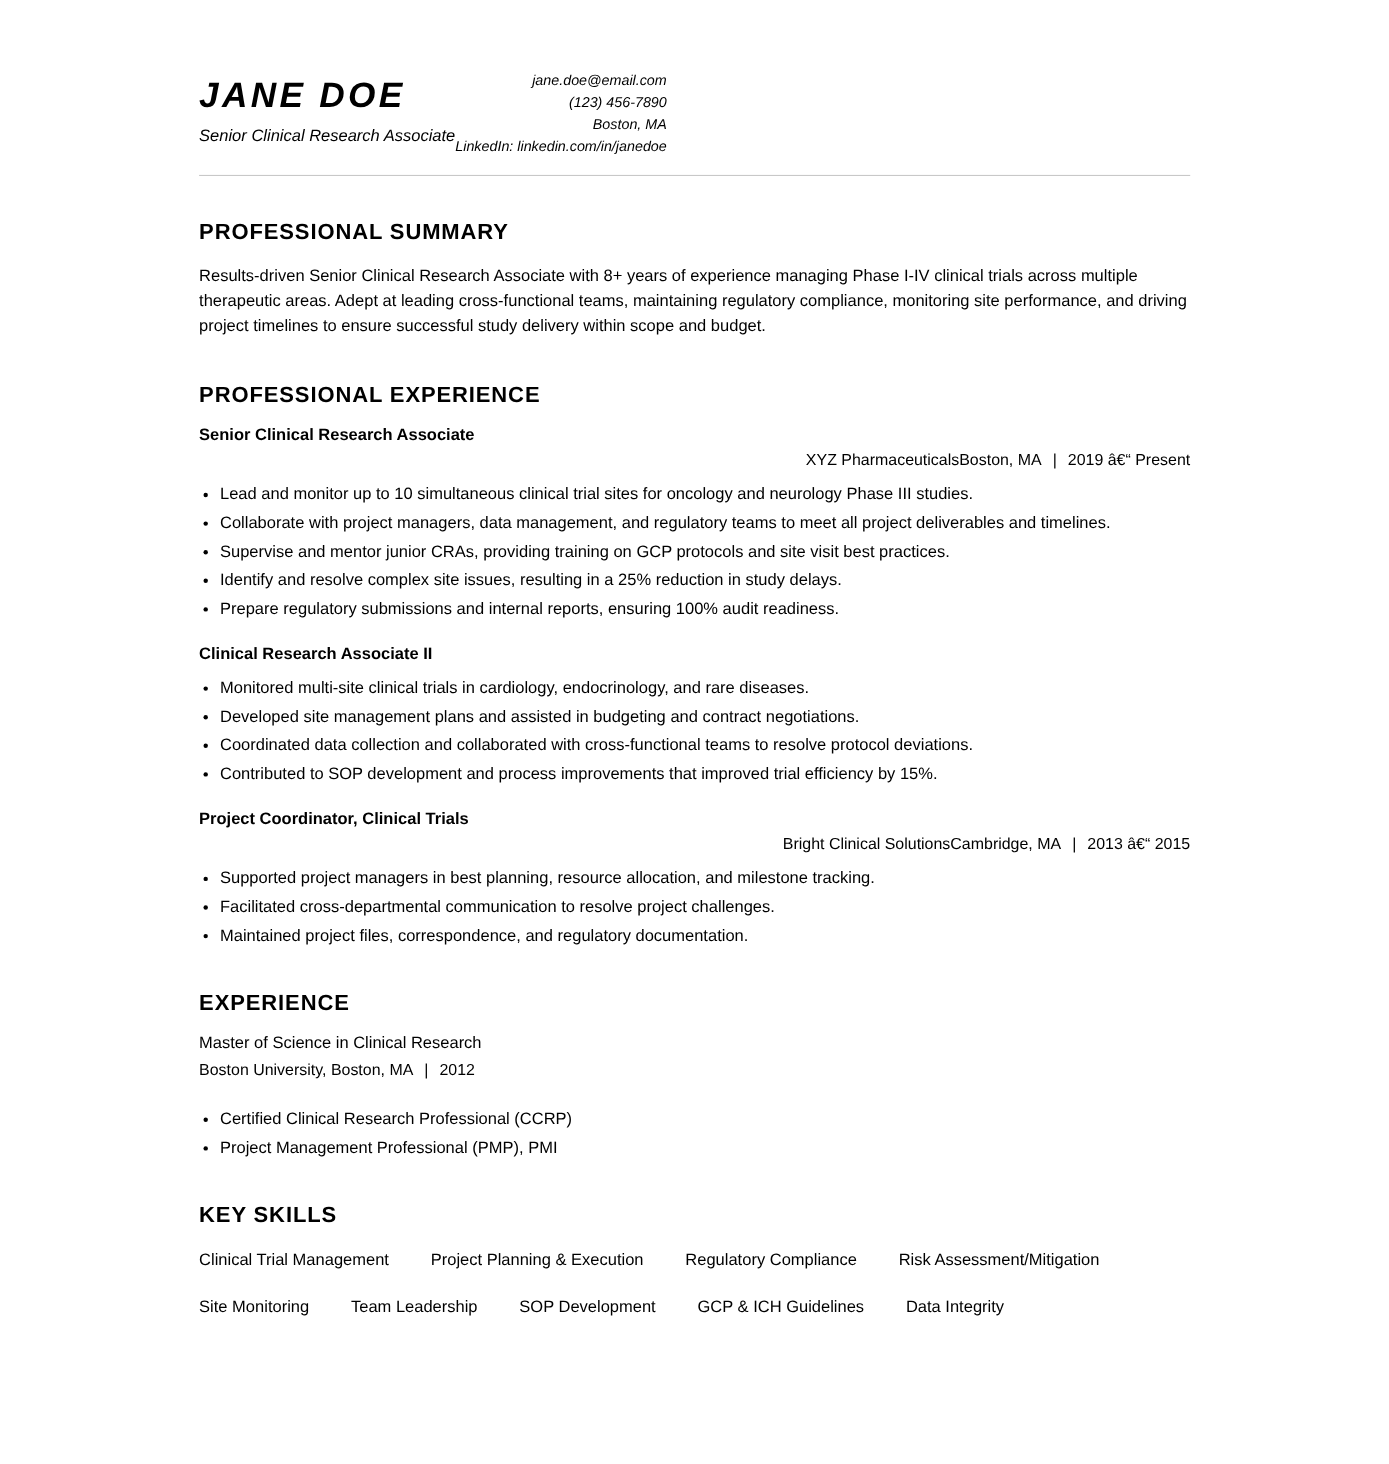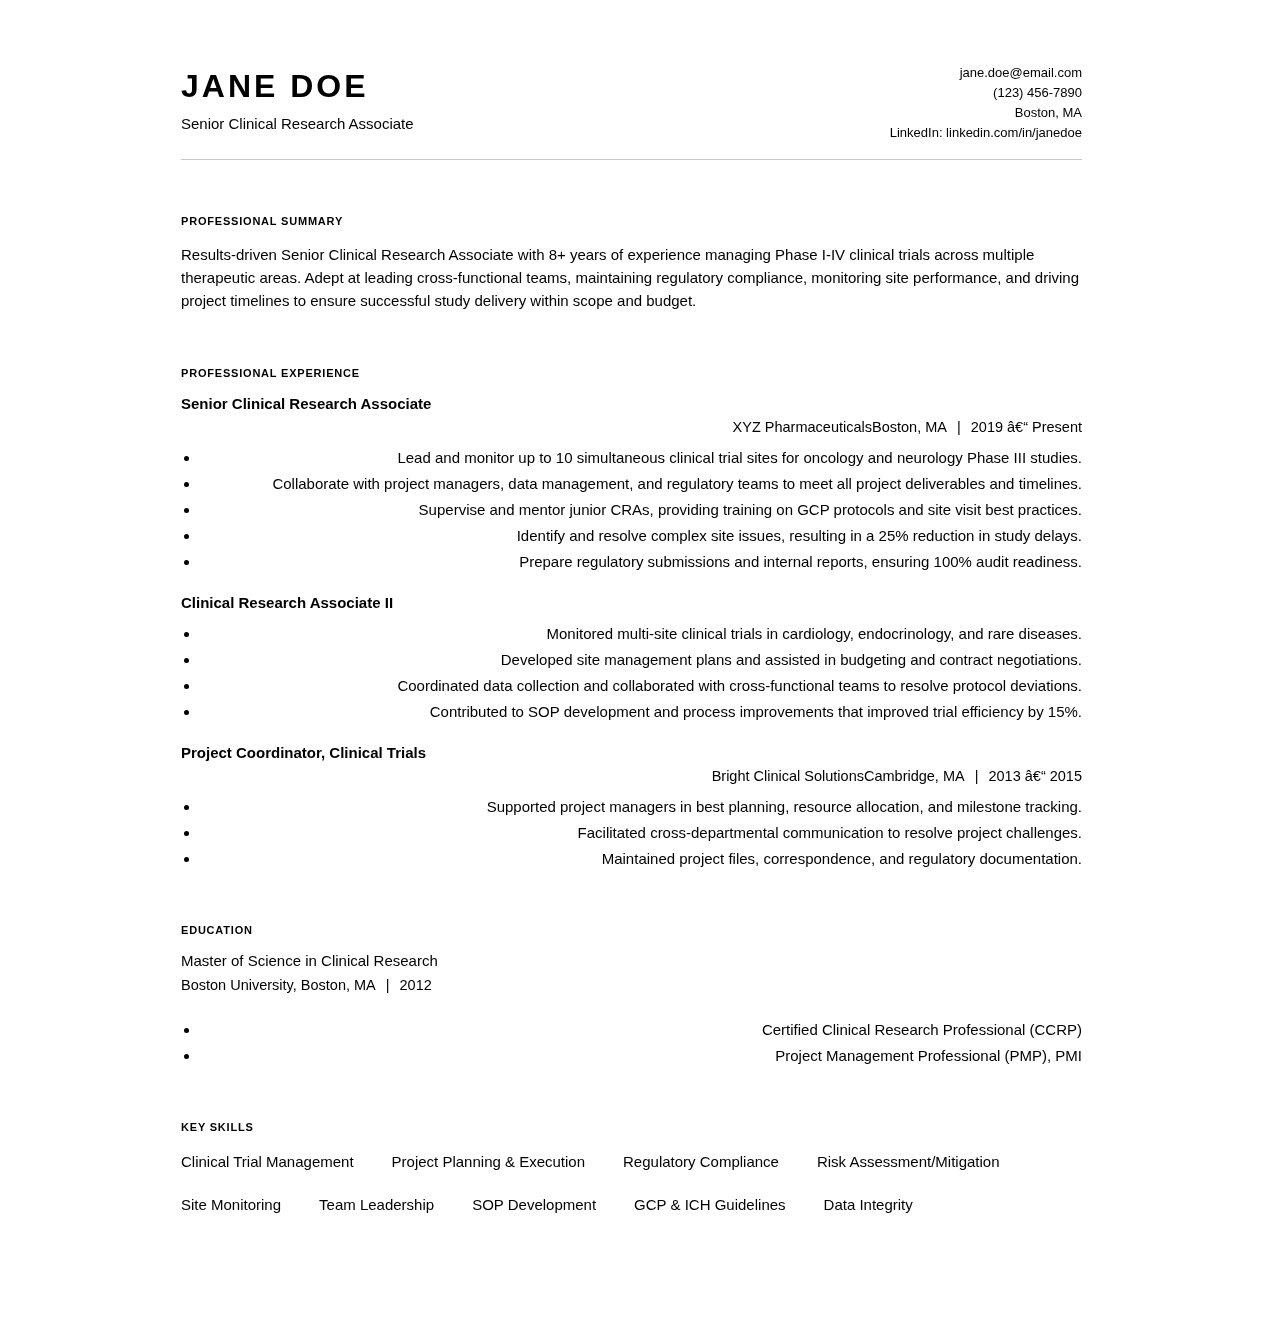--- a/index.html
+++ b/index.html
@@ -17,24 +17,24 @@
   }
   .page {
     width: 901px;
     margin: 0 auto;
     padding-top: 62px;
   }
 
   
   .header {
     display: flex;
-    justify-content: space-between;
     align-items: flex-start;
     border-bottom: 1px solid #c8c8c8;
     padding-bottom: 16px;
+    font-style: italic;
   }
   .name {
     font-size: 32px;
     font-weight: 700;
     letter-spacing: 3px;
     margin: 6px 0 0 0;
     line-height: 1.15;
   }
   .subtitle {
     font-size: 15px;
@@ -42,24 +42,24 @@
   }
   .contact {
     text-align: right;
     font-size: 13px;
     line-height: 20px;
     padding-top: 1px;
   }
 
   
   .section-heading {
-    font-size: 11px;
+    font-size: 20px;
     font-weight: 700;
     letter-spacing: 0.8px;
-    margin: 55px 0 16px 0;
+    margin: 40px 0 16px 0;
   }
   .summary-text {
     font-size: 15px;
     line-height: 23px;
     margin: 0;
   }
 
   
   .job { margin: 0; }
   .job-title {
@@ -72,21 +72,20 @@
     justify-content: flex-end;
     align-items: baseline;
     font-size: 14.5px;
     margin-top: 7px;
   }
   .pipe { margin: 0 10px; }
 
   ul.bullets {
     margin: 12px 0 22px 0;
     padding-left: 19px;
-    text-align: right;
   }
   ul.bullets li {
     font-size: 15px;
     line-height: 21px;
     margin-bottom: 5px;
   }
 
   
   .degree-block { margin-bottom: 26px; }
   .degree-title {
@@ -173,21 +172,21 @@
 
           <li>Supported project managers in best planning, resource allocation, and milestone tracking.</li>
             <li>Facilitated cross-departmental communication to resolve project challenges.</li>
             <li>Maintained project files, correspondence, and regulatory documentation.</li>
           </ul>
         </div>
       </div>
   </section>
 
   <section>
-    <h2 class="section-heading">EDUCATION</h2>
+    <h2 class="section-heading">EXPERIENCE</h2>
     <div>
 
     <div class="degree-block">
           <div class="degree-title">Master of Science in Clinical Research</div>
           <div class="degree-meta">
             <span>Boston University, Boston, MA</span><span class="pipe">|</span><span>2012</span>
           </div>
         </div>
       </div>
   </section>

